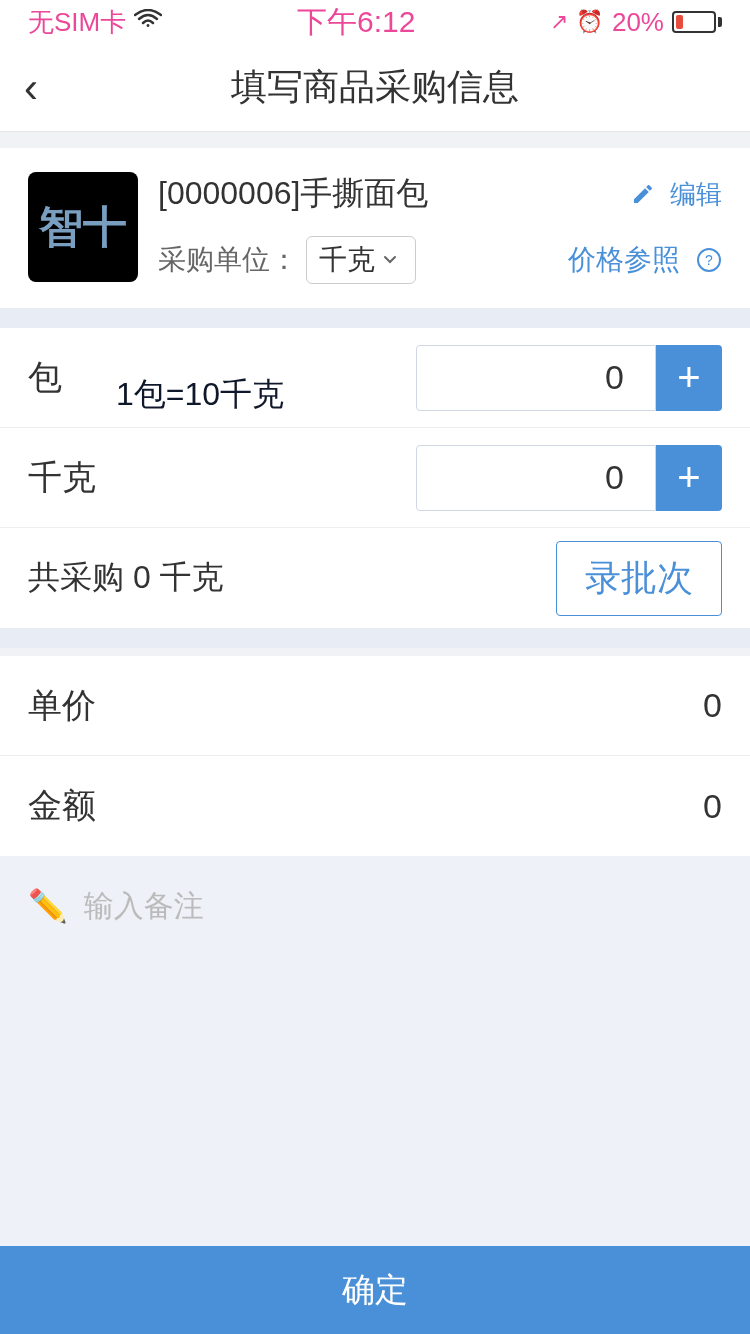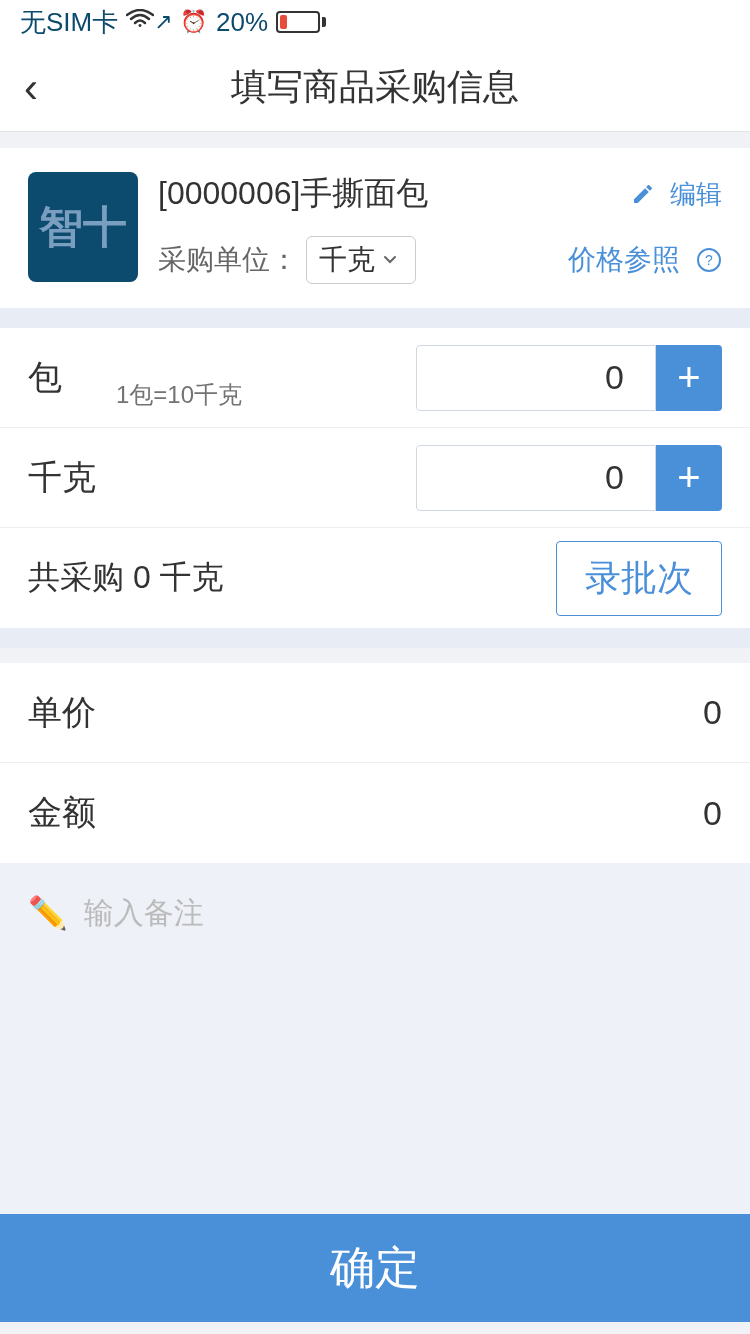--- a/index.html
+++ b/index.html
@@ -12,23 +12,24 @@
       font-size: 32px;
     }
 
     
     .status-bar {
       width: 750px;
       height: 44px;
       background: #fff;
       display: flex;
       align-items: center;
-      padding: 0 20px;
+      justify-content: space-between;
+      padding: 0 28px;
       font-size: 26px;
-      color: #0c4a6e;
+      color: #ec4899;
     }
     .status-left {
       display: flex;
       align-items: center;
       gap: 8px;
     }
     .status-center {
       font-size: 30px;
       font-weight: 500;
     }
@@ -101,21 +102,21 @@
     .product-card {
       background: #fff;
       padding: 24px 28px;
       display: flex;
       align-items: flex-start;
       gap: 20px;
     }
     .product-thumb {
       width: 110px;
       height: 110px;
-      background: #0c4a6e;
+      background: #000000;
       border-radius: 8px;
       display: flex;
       align-items: center;
       justify-content: center;
       flex-shrink: 0;
       color: #7a9ec0;
       font-size: 52px;
     }
     .product-info {
       flex: 1;
@@ -187,22 +188,22 @@
       padding: 0 28px;
       height: 100px;
       border-bottom: 1px solid #eee;
     }
     .input-label {
       font-size: 34px;
       color: #333;
       min-width: 80px;
     }
     .input-sublabel {
-      font-size: 24px;
-      color: #737373;
+      font-size: 32px;
+      color: #0f172a;
       margin-left: 8px;
       margin-top: 35px;
     }
     .input-field-wrap {
       margin-left: auto;
       display: flex;
       align-items: center;
       gap: 0;
     }
     .input-field {
@@ -250,21 +251,21 @@
       background: #fff;
       border-radius: 4px;
       padding: 12px 28px;
       font-size: 36px;
       cursor: pointer;
     }
 
     
     .info-section {
       background: #fff;
-      margin-top: 15px;
+      margin-top: 8px;
     }
     .info-row {
       display: flex;
       align-items: center;
       justify-content: space-between;
       padding: 0 28px;
       height: 100px;
       border-bottom: 1px solid #eee;
     }
     .info-row:last-child {
@@ -300,27 +301,27 @@
     
     .bottom-spacer {
       flex: 1;
       background: #eef1f7;
       min-height: 300px;
     }
 
     
     .confirm-btn {
       position: fixed;
-      bottom: 12px;
+      bottom: 0;
       left: 0;
       width: 750px;
-      height: 108px;
+      height: 88px;
       background: #4a90d9;
       color: #fff;
-      font-size: 45px;
+      font-size: 33px;
       display: flex;
       align-items: center;
       justify-content: center;
       cursor: pointer;
       border: none;
     }
   </style>
 </head>
 <body>
 
@@ -329,20 +330,21 @@
     <span>无SIM卡</span>
     <span>
       <svg width="28" height="22" viewBox="0 0 28 22">
         <path d="M14 18 A1.5 1.5 0 1 1 14.01 18Z" fill="#333"></path>
         <path d="M9 14 Q14 9 19 14" stroke="#333" stroke-width="2.5" fill="none" stroke-linecap="round"></path>
         <path d="M5 10 Q14 2 23 10" stroke="#333" stroke-width="2.5" fill="none" stroke-linecap="round"></path>
         <path d="M1 6 Q14 -4 27 6" stroke="#333" stroke-width="2.5" fill="none" stroke-linecap="round"></path>
       </svg>
     </span>
   </div>
+  <div class="status-center">下午6:12</div>
   <div class="status-right">
     <span style="font-size:22px;">↗</span>
     <span style="font-size:22px;">⏰</span>
     <span>20%</span>
     <span class="battery-icon">
       <span class="battery-body">
         <span class="battery-fill"></span>
       </span>
       <span class="battery-tip"></span>
     </span>

